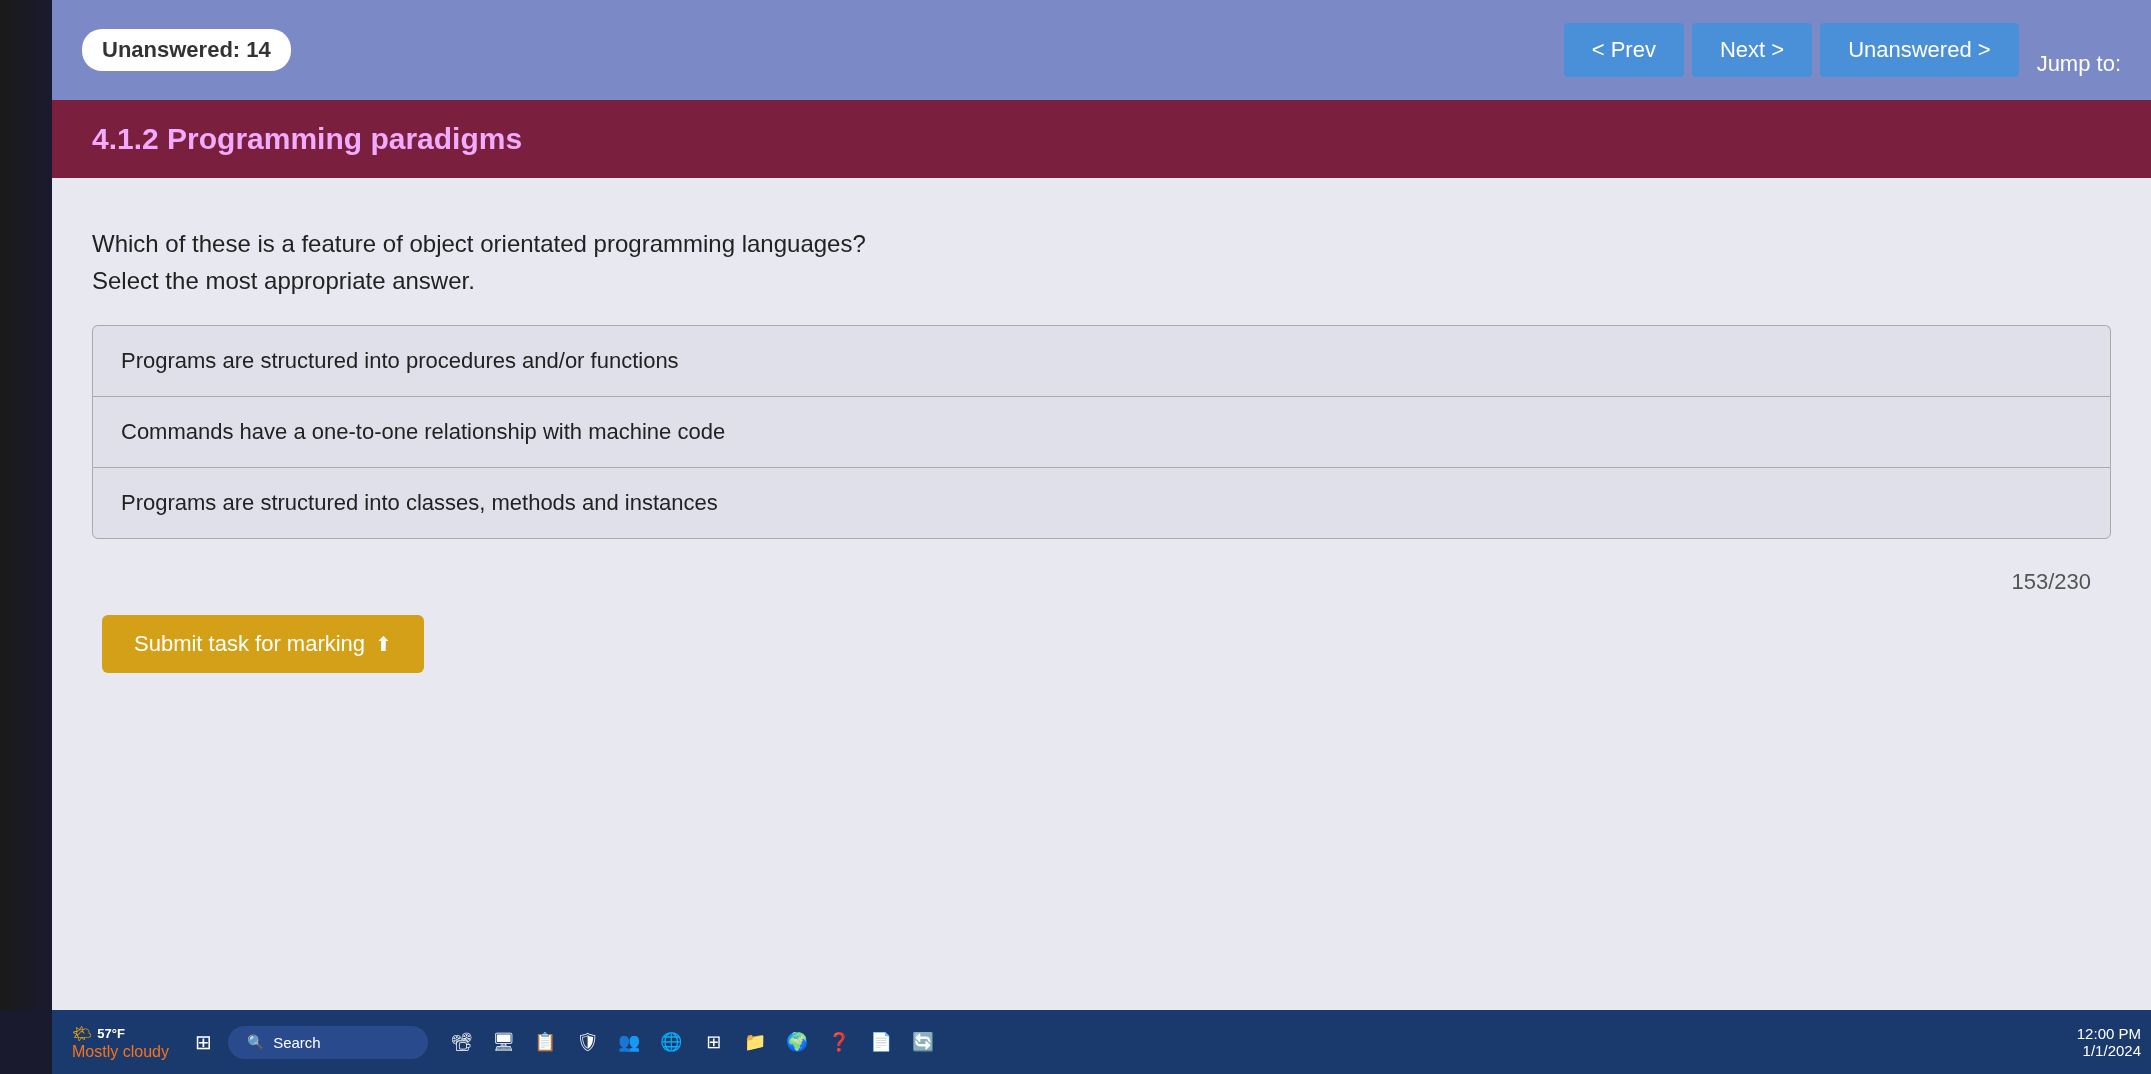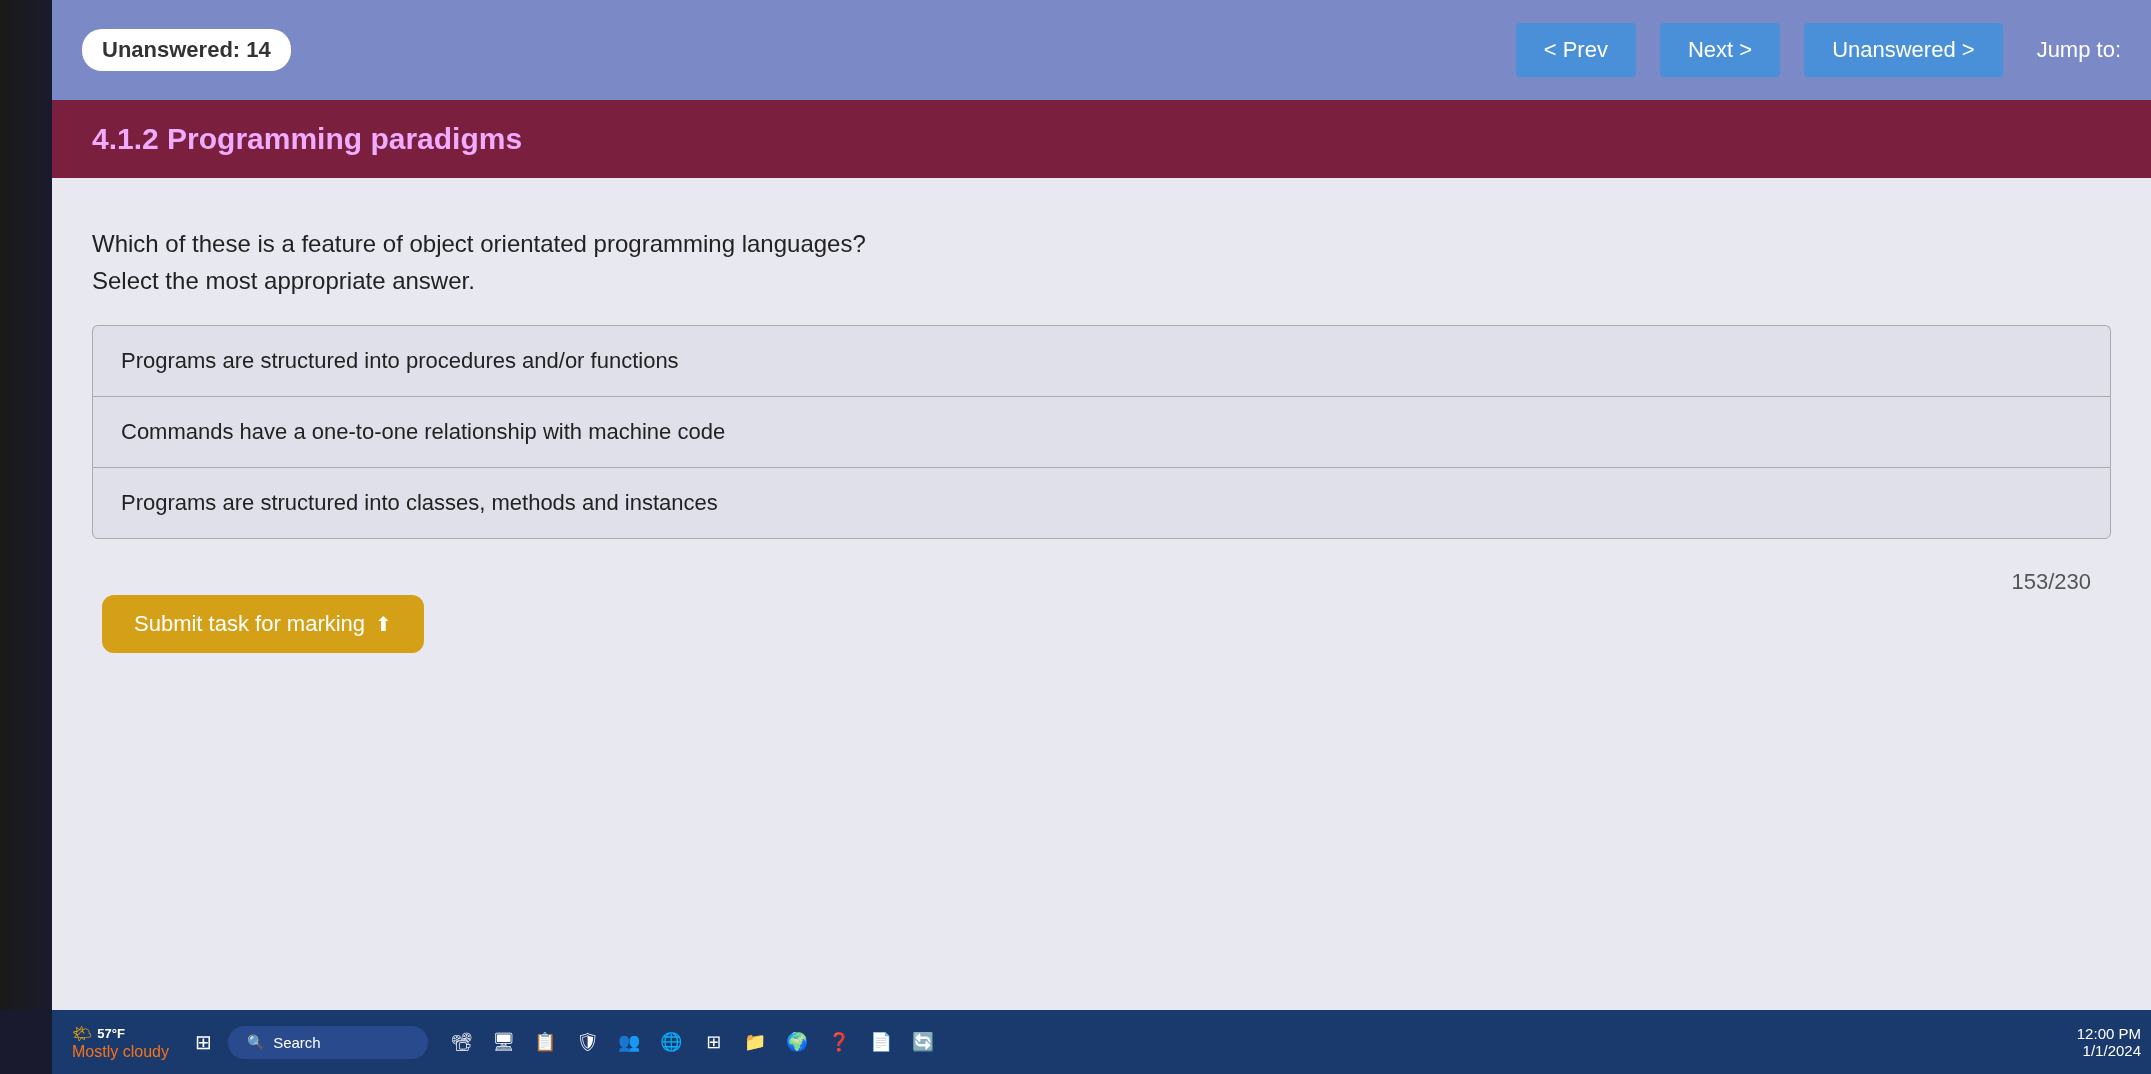--- a/index.html
+++ b/index.html
@@ -36,22 +36,22 @@
       color: #333;
       font-weight: 500;
     }
 
     .unanswered-badge span {
       font-weight: bold;
     }
 
     .nav-buttons {
       display: flex;
-      gap: 24px;
-      align-items: center;
+      gap: 8px;
+      align-items: flex-end;
     }
 
     .nav-btn {
       background: #4a90d9;
       color: white;
       border: none;
       padding: 14px 28px;
       font-size: 22px;
       cursor: pointer;
       border-radius: 4px;
@@ -128,32 +128,33 @@
     .answer-option:not(:first-child):not(:last-child) {
       border-bottom: none;
     }
 
     
     .page-counter {
       text-align: right;
       font-size: 22px;
       color: #555;
       margin-top: 20px;
+      margin-bottom: 20px;
       padding-right: 20px;
     }
 
     
     .submit-btn {
       background: #d4a017;
       color: white;
       border: none;
       padding: 16px 32px;
       font-size: 22px;
       cursor: pointer;
-      border-radius: 12px;
+      border-radius: 6px;
       font-weight: 500;
       display: flex;
       align-items: center;
       gap: 10px;
       margin-left: 10px;
     }
 
     
     .taskbar {
       background: #1a3a6e;

